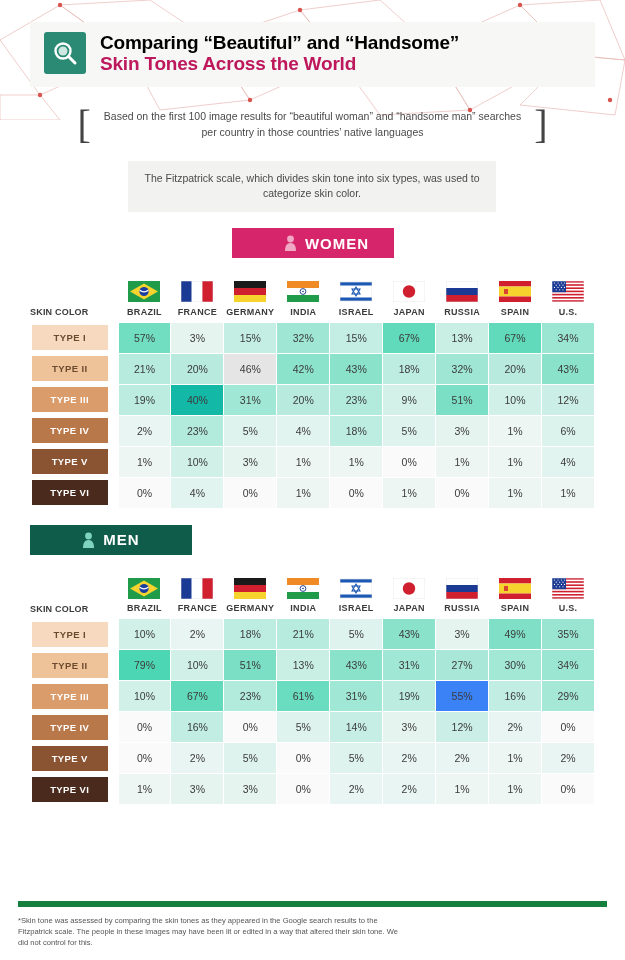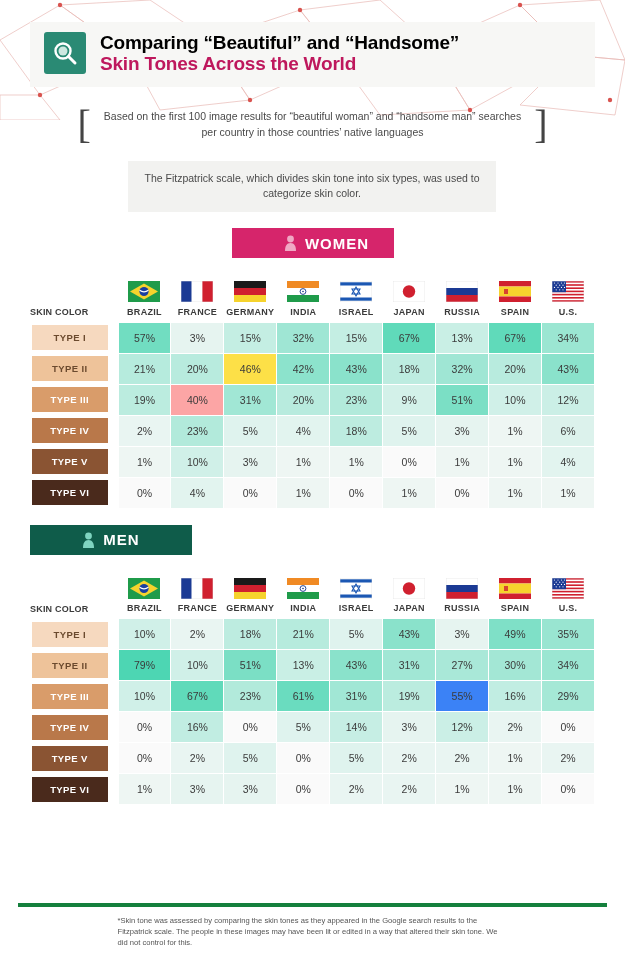--- a/index.html
+++ b/index.html
@@ -119,22 +119,22 @@
     height: 31px; text-align:center; font-size: 10.5px; color:#3b3b3b;
     border: 1.5px solid #ffffff;
   }
 
   
   .flag { width:32px; height:21px; display:inline-block; position:relative; overflow:hidden; vertical-align:middle; }
 
   
   .footer {
     position:absolute; bottom: 12px; left: 18px; right: 18px;
-    border-top: 4px solid #15803d; padding-top: 8px;
-    display:flex; justify-content: center; align-items: flex-start; gap: 20px;
+    border-top: 6px solid #15803d; padding-top: 8px;
+    display:flex; justify-content: space-between; align-items: flex-start; gap: 20px;
   }
   .foot-text { font-size: 7.6px; color:#555; line-height:1.45; max-width: 390px; }
   .nvision {
     font-family: "Liberation Sans", sans-serif;
     font-size: 27px; letter-spacing: 1px; color:#2b2b2b; font-weight: 400;
     display:flex; align-items:center;
   }
 </style>
 </head>
 <body>
@@ -313,34 +313,34 @@
         <td class="vcell" style="background: rgb(201, 239, 229);">13%</td>
         <td class="vcell" style="background: rgb(96, 218, 186);">67%</td>
         <td class="vcell" style="background: rgb(155, 230, 210);">34%</td>
       </tr>
       <tr>
         <td class="typecell">
           <div class="inner" style="background:#eec39a; color:#6b4a2e">TYPE II</div>
         </td>
         <td class="vcell" style="background: rgb(182, 235, 221);">21%</td>
         <td class="vcell" style="background: rgb(184, 235, 222);">20%</td>
-        <td class="vcell" style="background: #fde047;">46%</td>
+        <td class="vcell" style="background: #e5e5e5;">46%</td>
         <td class="vcell" style="background: rgb(140, 227, 204);">42%</td>
         <td class="vcell" style="background: rgb(138, 226, 203);">43%</td>
         <td class="vcell" style="background: rgb(189, 236, 224);">18%</td>
         <td class="vcell" style="background: rgb(159, 230, 212);">32%</td>
         <td class="vcell" style="background: rgb(184, 235, 222);">20%</td>
         <td class="vcell" style="background: rgb(138, 226, 203);">43%</td>
       </tr>
       <tr>
         <td class="typecell">
           <div class="inner" style="background:#d99c6a; color:#ffffff">TYPE III</div>
         </td>
         <td class="vcell" style="background: rgb(187, 236, 223);">19%</td>
-        <td class="vcell" style="background: #fca5a5;">40%</td>
+        <td class="vcell" style="background: #14b8a6;">40%</td>
         <td class="vcell" style="background: rgb(161, 231, 213);">31%</td>
         <td class="vcell" style="background: rgb(184, 235, 222);">20%</td>
         <td class="vcell" style="background: rgb(178, 234, 219);">23%</td>
         <td class="vcell" style="background: rgb(211, 241, 233);">9%</td>
         <td class="vcell" style="background: rgb(123, 223, 197);">51%</td>
         <td class="vcell" style="background: rgb(208, 240, 232);">10%</td>
         <td class="vcell" style="background: rgb(203, 239, 230);">12%</td>
       </tr>
       <tr>
         <td class="typecell">

